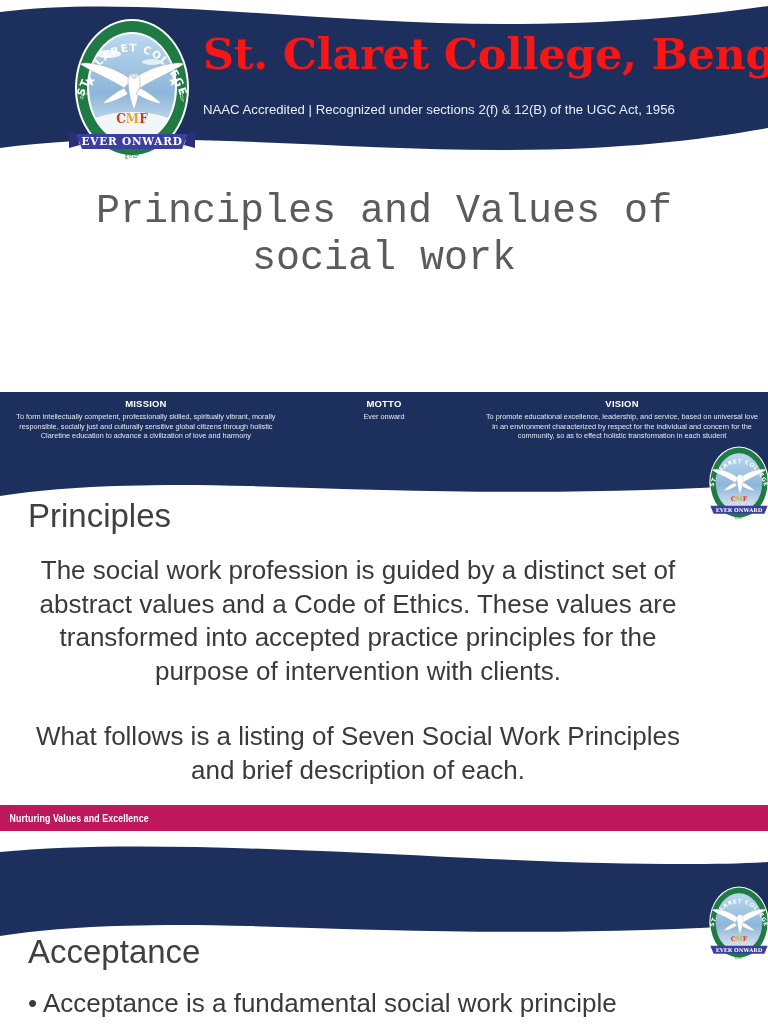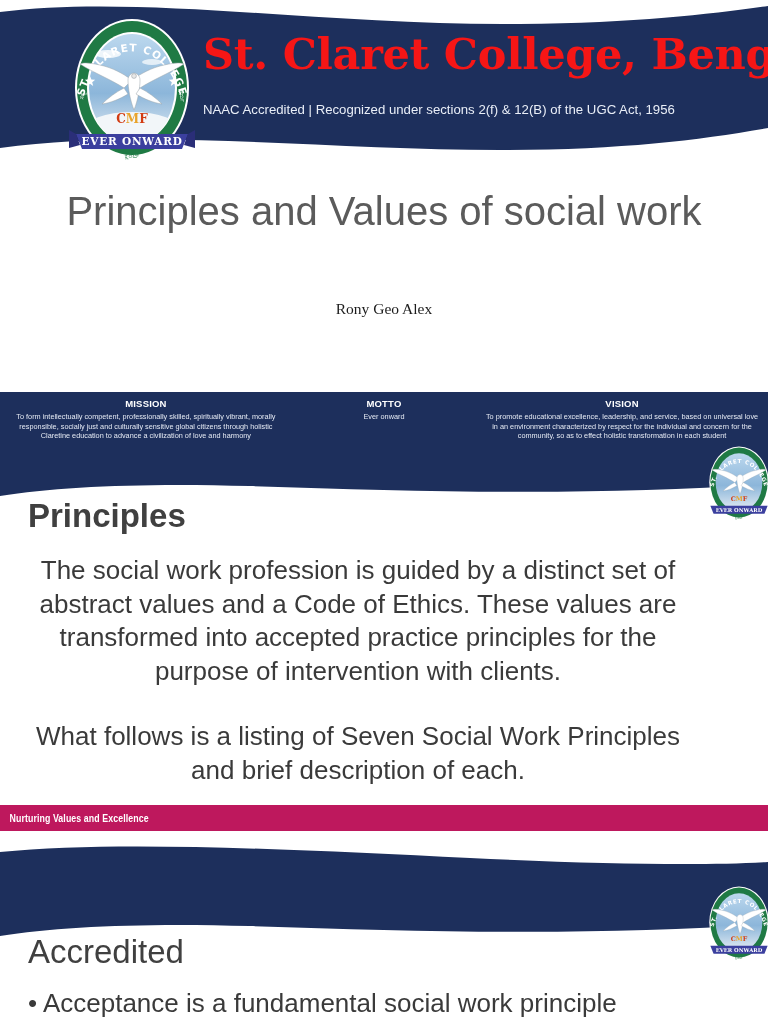--- a/index.html
+++ b/index.html
@@ -41,21 +41,21 @@
     font-family:"Liberation Sans", sans-serif;
     margin-top:27px;
   }
 
   .deck-title{
     position:absolute;left:60px;top:188px;width:648px;
     text-align:center;
     color:#5b5b5b;
     font-size:40px;
     line-height:47px;
-    font-family:Liberation Sans, sans-serif;
+    font-family:Liberation Mono, monospace;
     font-weight:normal;
   }
   .deck-author{
     position:absolute;left:60px;top:300px;width:648px;
     text-align:center;
     color:#1c1c1c;
     font-family:"Liberation Serif", serif;
     font-size:15.5px;
   }
 
@@ -75,21 +75,21 @@
   .mvv-b{color:#e4e9f3;font-size:7.3px;line-height:9.6px;}
 
   
   .slide2{position:absolute;left:0;top:442px;width:768px;height:442px;background:#fff;overflow:hidden;}
   .topwave{position:absolute;left:0;top:0;width:768px;height:62px;}
   .topwave svg{display:block;width:768px;height:62px;}
   .logo-s2{position:absolute;right:-6px;top:3px;width:70px;height:76px;z-index:6;}
 
   .slide-head{
     position:absolute;left:28px;top:54px;
-    color:#404040;font-size:33px;line-height:40px;font-weight:bold;
+    color:#404040;font-size:33px;line-height:40px;font-weight:normal;
   }
   .slide-body{
     position:absolute;left:28px;top:112px;width:660px;
     color:#3a3a3a;font-size:26px;line-height:33.5px;text-align:center;
   }
   .slide-body p{margin:0 0 32px 0;}
 
   .footer-band{
     position:absolute;left:0;bottom:53px;width:768px;height:26px;
     background:#be185d;display:flex;align-items:center;justify-content:flex-start;
@@ -173,21 +173,20 @@
         <path d="M108,58 l1.4,3.6 3.8,0.2 -3,2.4 1,3.7 -3.2,-2.1 -3.2,2.1 1,-3.7 -3,-2.4 3.8,-0.2 Z" fill="#ffffff"></path>
       </svg>
     </div>
 
     <div class="hdr-text">
       <div class="college-name">St. Claret College, Bengaluru</div>
       <div class="hdr-sub">NAAC Accredited | Recognized under  sections 2(f) &amp; 12(B) of the UGC Act, 1956</div>
     </div>
 
     <div class="deck-title">Principles and Values of social work</div>
-    <div class="deck-author">Rony Geo Alex</div>
   </div>
 
   <div class="mvv">
     <div class="mvv-col mission">
       <div class="mvv-h">MISSION</div>
       <div class="mvv-b">To form intellectually competent, professionally skilled, spiritually vibrant, morally responsible, socially just and culturally sensitive global citizens through holistic Claretine education to advance a civilization of love and harmony</div>
     </div>
     <div class="mvv-col motto">
       <div class="mvv-h">MOTTO</div>
       <div class="mvv-b">Ever onward</div>
@@ -283,17 +282,17 @@
           <path d="M58,70 C50,74 42,80 36,86 C44,85 54,81 62,76 Z"></path>
           <path d="M74,70 C82,74 90,80 96,86 C88,85 78,81 70,76 Z"></path>
         </g>
         <text x="66" y="105" text-anchor="middle" font-family="DejaVu Serif, serif" font-size="12" font-weight="bold" fill="#d23b12">C<tspan fill="#e8a32b">M</tspan>F</text>
         <path d="M12,114 L120,114 L114,129 L18,129 Z" fill="#3b3f9e"></path>
         <text x="66" y="125" text-anchor="middle" font-family="DejaVu Serif, serif" font-size="10" font-weight="bold" fill="#ffffff">EVER ONWARD</text>
         <text x="66" y="139" text-anchor="middle" font-family="DejaVu Sans, sans-serif" font-size="7" fill="#1f7a44">ಕ್ಲರೆಟ್</text>
       </svg>
     </div>
 
-    <div class="slide3-head">Accredited</div>
+    <div class="slide3-head">Acceptance</div>
     <div class="slide3-bullet">• Acceptance is a fundamental social work principle</div>
   </div>
 
 </div>
 
 </body></html>

